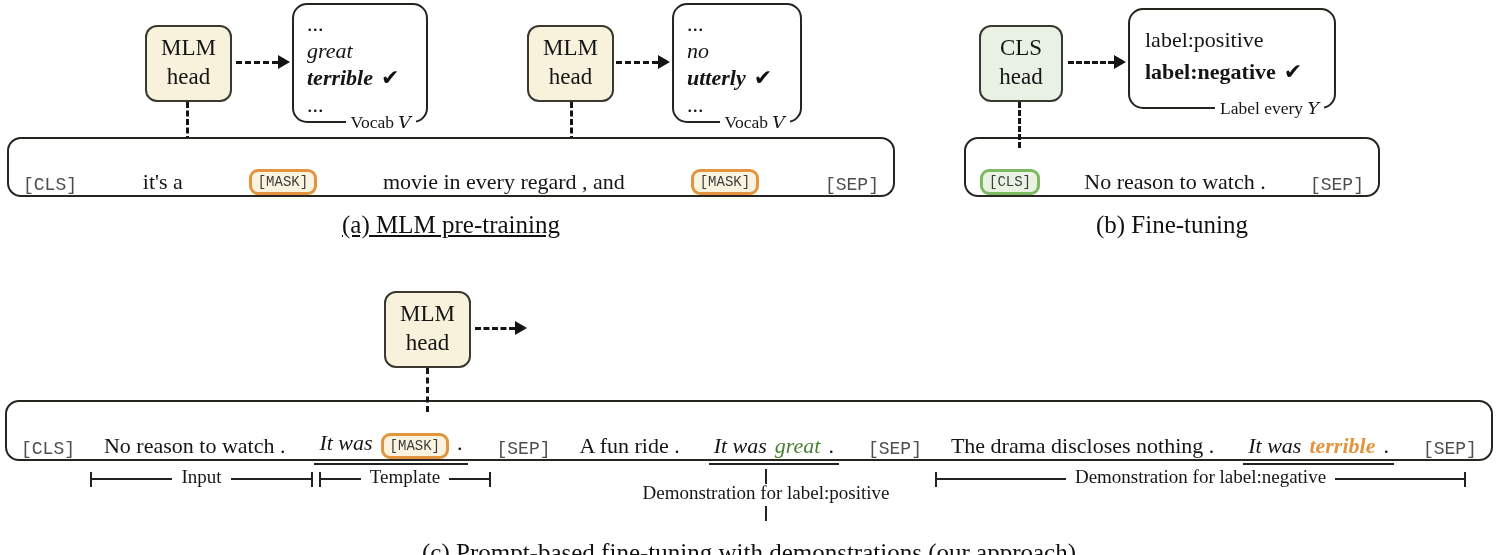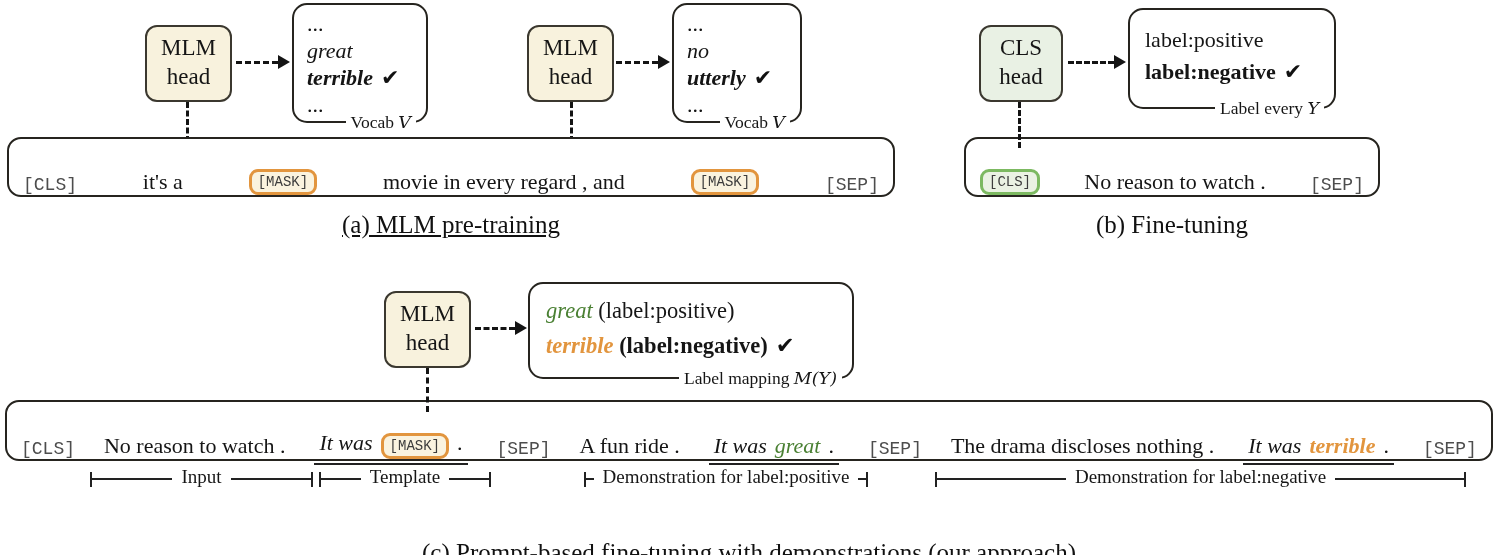--- a/index.html
+++ b/index.html
@@ -91,21 +91,21 @@
   #cap-b { left:964px; top:211px; width:416px; }
   #cap-c { left:0;     top:513px; width:1498px;margin-top:26px; }
 
   
   .bracket { position:absolute; top:469px; height:20px; display:flex; align-items:center; }
   .bracket .tick { flex:none; width:2px; height:15px; background:#222; }
   .bracket .hl   { flex:1; height:2px; background:#222; }
   .bracket .lbl  { font-size:19px; padding:0 9px; white-space:nowrap; transform:translateY(-2px); color:#161616; }
   #br-input    { left:90px;  width:223px; }
   #br-template { left:319px; width:172px; }
-  #br-pos      { left:584px; width:284px; }
+  #br-pos      { left:584px; width:364px;flex-direction:column; }
   #br-neg      { left:935px; width:531px; }
 </style>
 </head>
 <body>
 
 <div class="canvas">
 
   <div class="headbox" id="headbox-a1">
     <span>MLM</span>
     <span>head</span>
@@ -165,25 +165,20 @@
     <span class="tok">[SEP]</span>
   </div>
   <div class="caption" id="cap-b">(b) Fine-tuning</div>
 
   <div class="headbox" id="headbox-c">
     <span>MLM</span>
     <span>head</span>
   </div>
   <div class="harrow" id="harrow-c"></div>
   <div class="ahead" id="ahead-c"></div>
-  <div class="flowbox" id="mapbox">
-    <div class="row"><span class="grn">great</span> <span>(label:positive)</span></div>
-    <div class="row"><span class="org">terrible</span> <span class="b">(label:negative)</span><span class="chk">✔</span></div>
-    <div class="tag"><span>Label mapping</span> <span class="sym">M(Y)</span></div>
-  </div>
   <div class="vdash" id="vdash-c"></div>
 
   <div class="sentbox" id="sent-c">
     <span class="tok">[CLS]</span>
     <span>No reason to watch .</span>
     <span class="ul">
       <span class="it">It was</span>
       <span class="boxtok mask">[MASK]</span>
       <span>.</span>
     </span>

